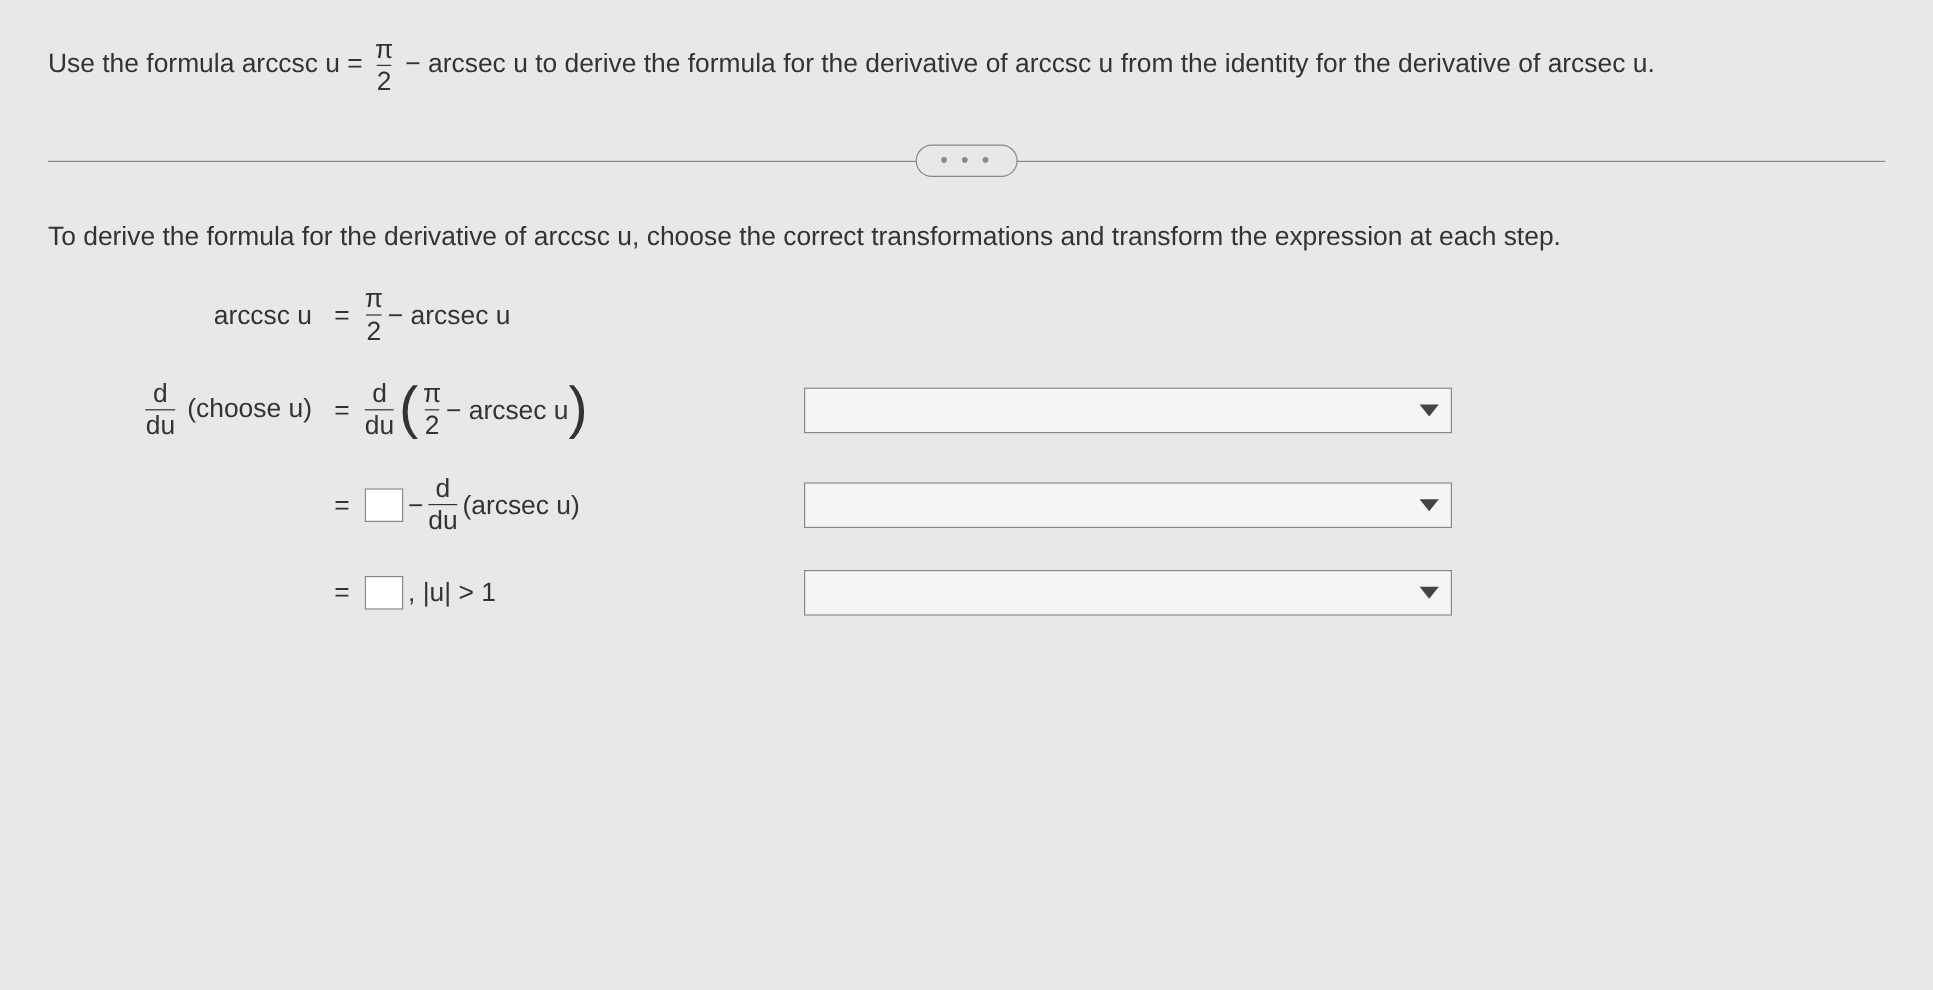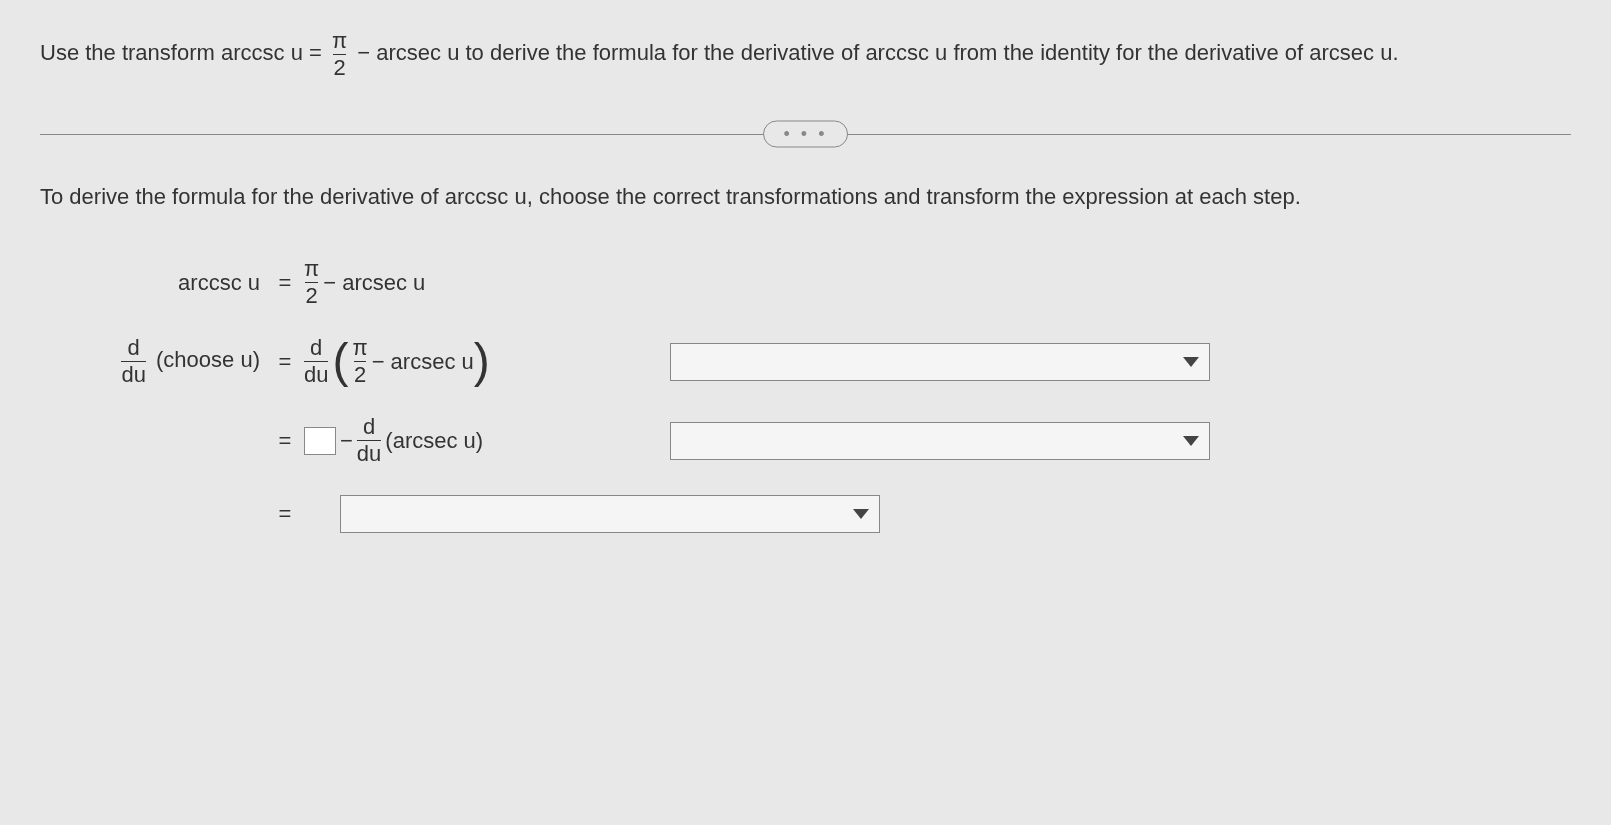--- a/index.html
+++ b/index.html
@@ -61,21 +61,21 @@
       border: 1px solid #888;
       border-radius: 20px;
       padding: 2px 20px;
       font-size: 18px;
       color: #888;
       letter-spacing: 3px;
       cursor: pointer;
     }
     .instruction-text {
       line-height: 1.6;
-      margin-bottom: 44px;
+      margin-bottom: 24px;
     }
     .work-area {
       padding-left: 30px;
       margin-top: 12px;
     }
     .step-row {
       display: flex;
       align-items: center;
       margin-bottom: 30px;
     }
@@ -126,21 +126,21 @@
       border: 1px solid #888;
       background: #fff;
       vertical-align: middle;
       margin: 0 4px;
     }
   </style>
 </head>
 <body>
 
 <div class="question-text">
-  <span>Use the transform </span>
+  <span>Use the formula </span>
   <span class="bold">arccsc</span>
   <span> u = </span>
   <span class="frac">
     <span class="num">π</span>
     <span class="den">2</span>
   </span>
   <span> − </span>
   <span class="bold">arcsec</span>
   <span> u to derive the formula for the derivative of </span>
   <span class="bold">arccsc</span>
@@ -218,20 +218,24 @@
     <div class="step-dropdown">
       <div class="dropdown-box">
         <div class="dropdown-arrow"></div>
       </div>
     </div>
   </div>
 
   <div class="step-row">
     <div class="step-left"></div>
     <div class="step-eq">=</div>
+    <div class="step-right">
+      <span class="input-box"></span>
+      <span>, |u| &gt; 1</span>
+    </div>
     <div class="step-dropdown">
       <div class="dropdown-box">
         <div class="dropdown-arrow"></div>
       </div>
     </div>
   </div>
 
 </div>
 
 </body></html>

